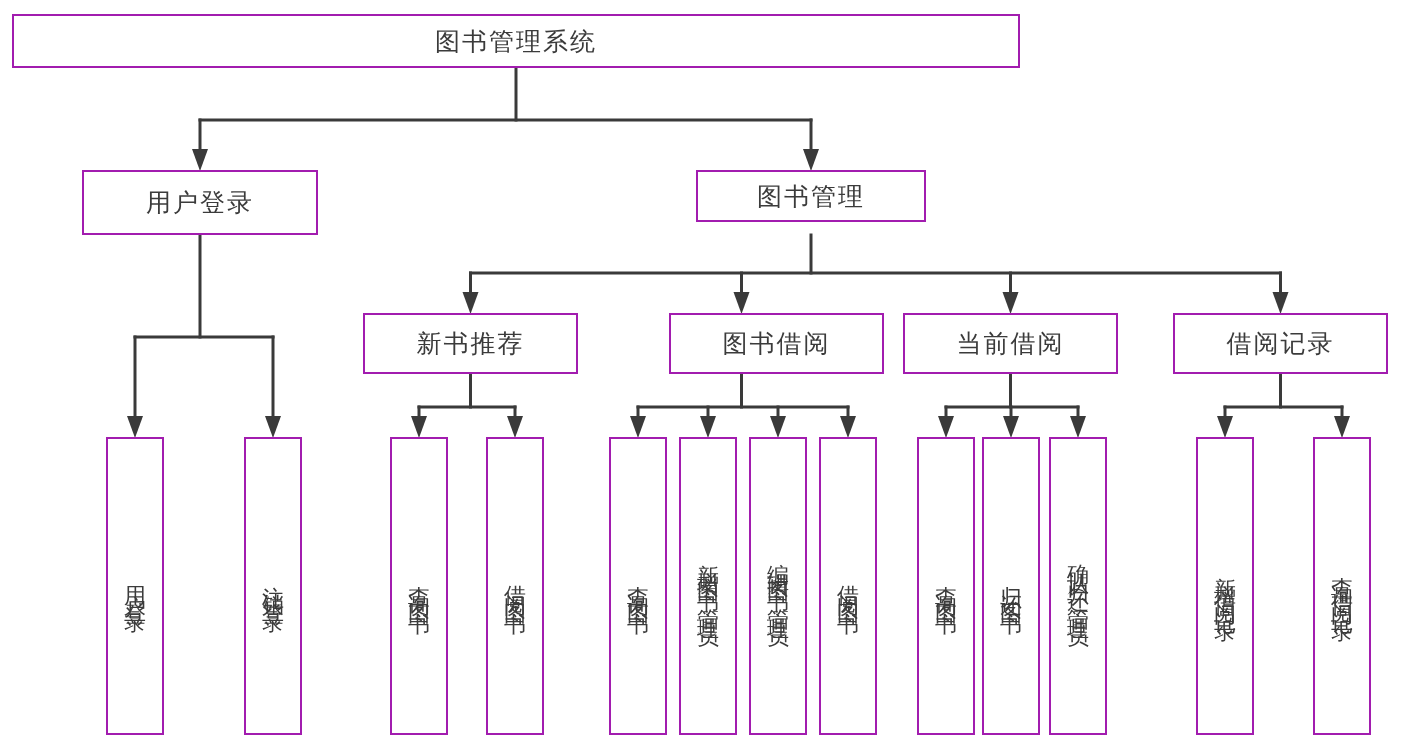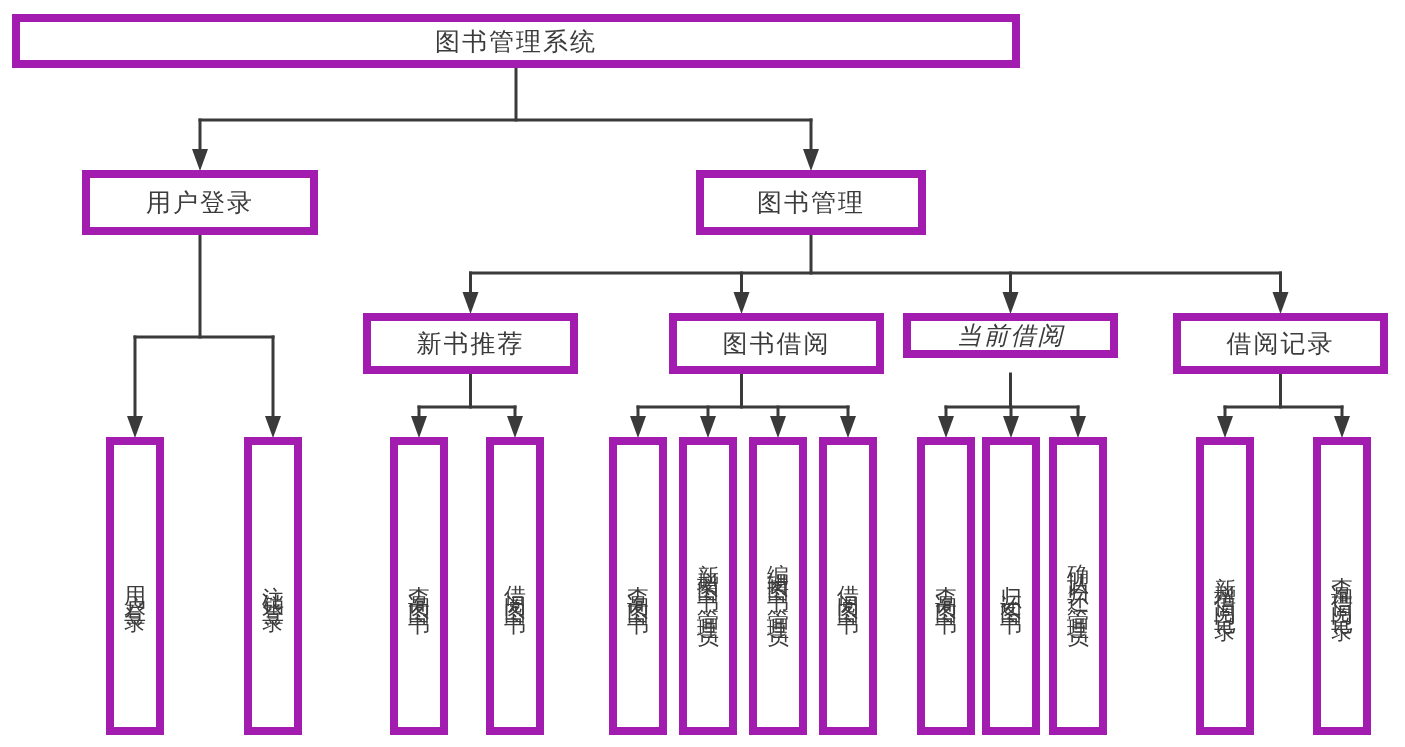--- a/index.html
+++ b/index.html
@@ -12,21 +12,21 @@
     font-family: "Liberation Sans", sans-serif;
   }
   #edges {
     position: absolute;
     left: 0; top: 0;
     z-index: 1;
   }
   .node {
     position: absolute;
     box-sizing: border-box;
-    border: 8px solid #a21caf;
+    border: 2px solid #a21caf;
     background: #ffffff;
     color: #3b3b3b;
     display: flex;
     align-items: center;
     justify-content: center;
     font-size: 25px;
     letter-spacing: 2px;
     line-height: 1;
     z-index: 2;
     white-space: nowrap;
@@ -102,24 +102,24 @@
       <line x1="1280.5" y1="374" x2="1280.5" y2="407" stroke="#3a3a3a" stroke-width="3" stroke-linecap="square"></line>
       <line x1="1225" y1="407" x2="1342" y2="407" stroke="#3a3a3a" stroke-width="3" stroke-linecap="square"></line>
       <line x1="1225" y1="407" x2="1225" y2="421" stroke="#3a3a3a" stroke-width="3" stroke-linecap="square"></line>
       <polygon points="1217,416 1233,416 1225,438" fill="#3a3a3a"></polygon>
       <line x1="1342" y1="407" x2="1342" y2="421" stroke="#3a3a3a" stroke-width="3" stroke-linecap="square"></line>
       <polygon points="1334,416 1350,416 1342,438" fill="#3a3a3a"></polygon>
     </svg>
   <div id="nodes">
       <div class="node" style="left: 12px; top: 14px; width: 1008px; height: 54px;">图书管理系统</div>
       <div class="node" style="left: 82px; top: 170px; width: 236px; height: 65px;">用户登录</div>
-      <div class="node" style="left: 696px; top: 170px; width: 230px; height: 65px;">图书管理</div>
+      <div class="node" style="left: 696px; top: 170px; width: 230px; height: 52px;">图书管理</div>
       <div class="node" style="left: 363px; top: 313px; width: 215px; height: 61px; text-align: right;">新书推荐</div>
       <div class="node" style="left: 634px; top: 313px; width: 215px; height: 61px; margin-left: 35px;">图书借阅</div>
-      <div class="node" style="left: 903px; top: 313px; width: 215px; height: 45px; font-style: italic;">当前借阅</div>
+      <div class="node" style="left: 903px; top: 313px; width: 215px; height: 61px;">当前借阅</div>
       <div class="node" style="left: 1173px; top: 313px; width: 215px; height: 61px;">借阅记录</div>
       <div class="node vertical" style="left: 106px; top: 437px; width: 58px; height: 298px;">用户登录</div>
       <div class="node vertical" style="left: 244px; top: 437px; width: 58px; height: 298px;">注销登录</div>
       <div class="node vertical" style="left: 390px; top: 437px; width: 58px; height: 298px;">查询图书</div>
       <div class="node vertical" style="left: 486px; top: 437px; width: 58px; height: 298px;">借阅图书</div>
       <div class="node vertical" style="left: 609px; top: 437px; width: 58px; height: 298px;">查询图书</div>
       <div class="node vertical" style="left: 679px; top: 437px; width: 58px; height: 298px;">新增图书（管理员）</div>
       <div class="node vertical" style="left: 749px; top: 437px; width: 58px; height: 298px;">编辑图书（管理员）</div>
       <div class="node vertical" style="left: 819px; top: 437px; width: 58px; height: 298px;">借阅图书</div>
       <div class="node vertical" style="left: 917px; top: 437px; width: 58px; height: 298px;">查询图书</div>

